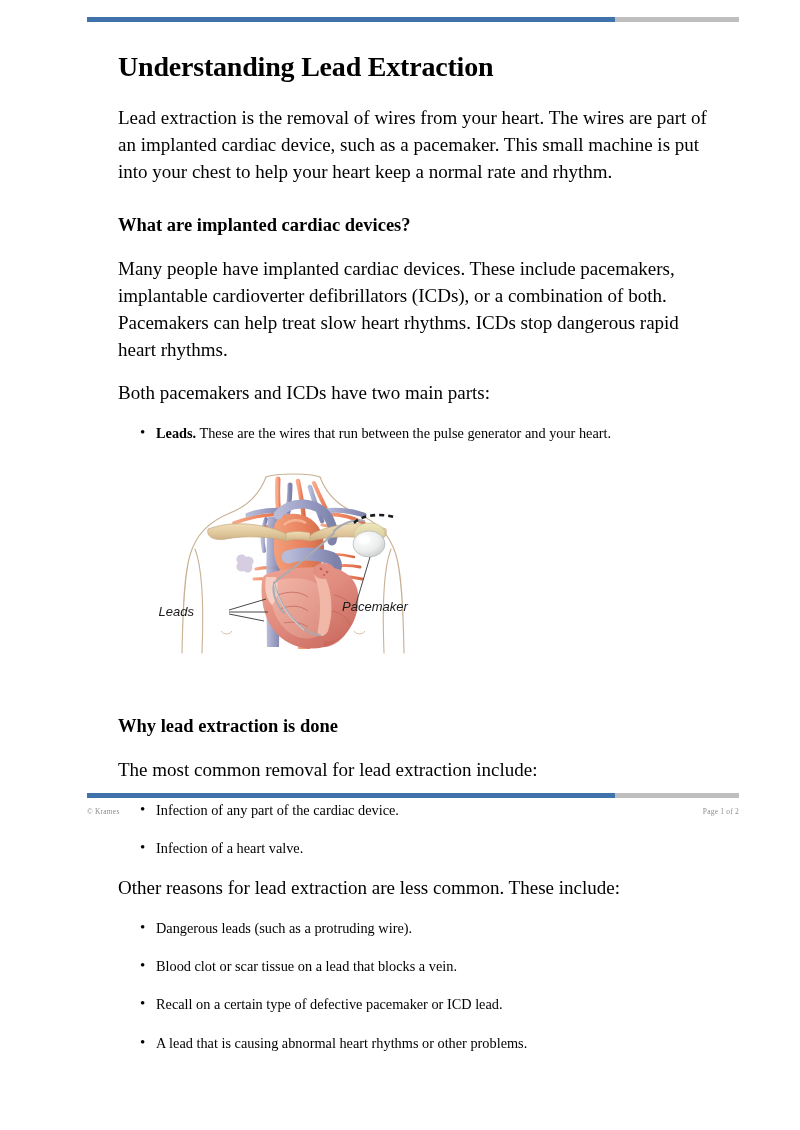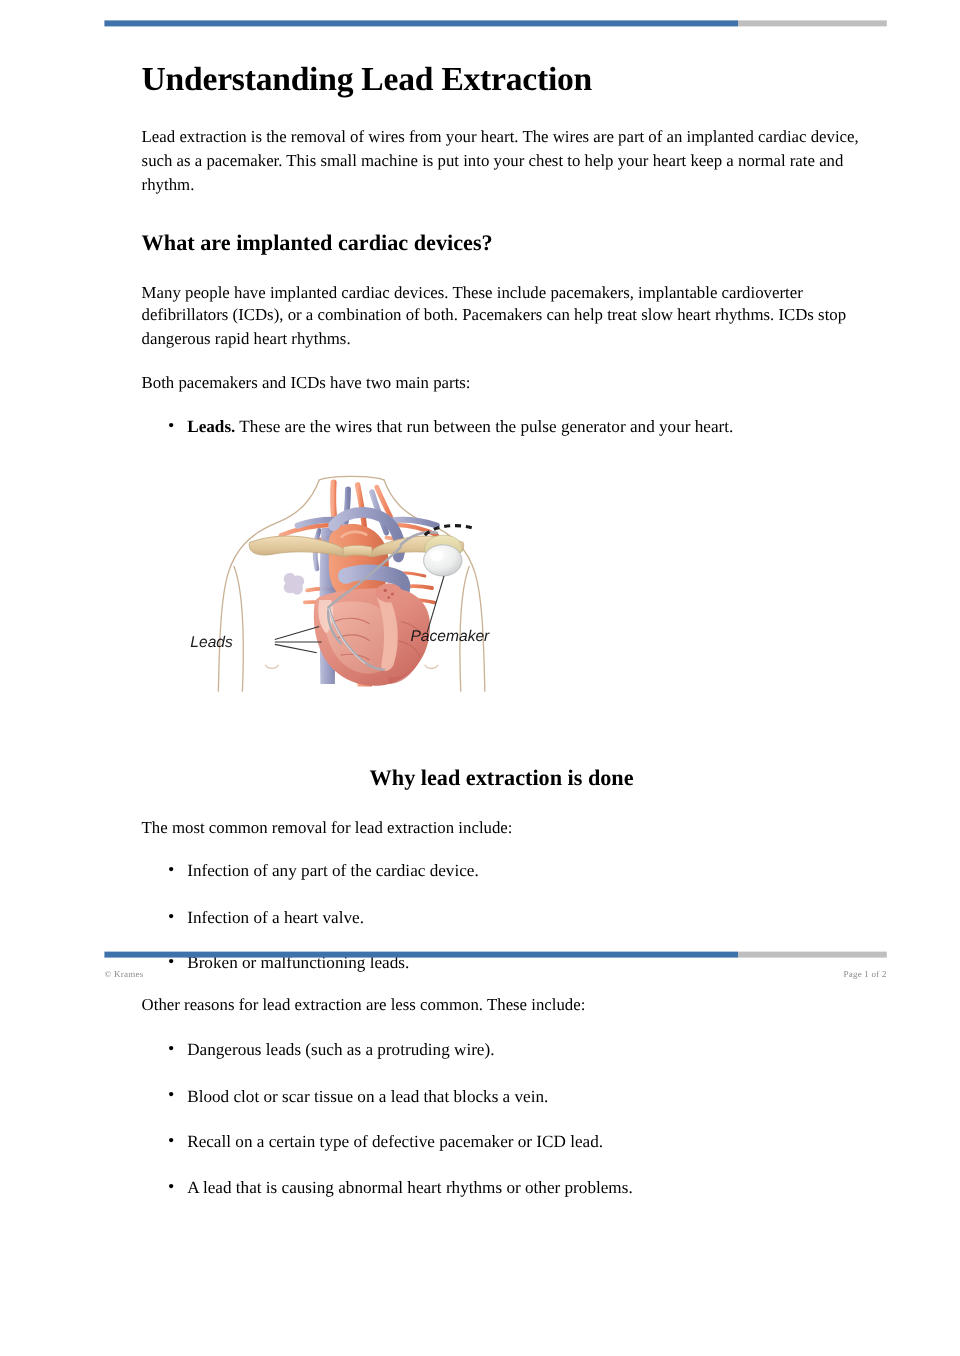--- a/index.html
+++ b/index.html
@@ -75,24 +75,24 @@
     margin: 0 0 22px 0;
     letter-spacing: -0.2px;
   }
 
   h2.section-head {
     font-size: 18.5px;
     font-weight: bold;
     line-height: 1.2;
     margin: 28px 0 20px 0;
   }
-  h2.section-head.spaced-top { margin-top: 44px; text-align: center; }
+  h2.section-head.spaced-top { margin-top: 44px; }
 
   p.body-text {
-    font-size: 14px;
+    font-size: 19px;
     line-height: 1.42;
     margin: 0 0 16px 0;
     text-align: left;
   }
 
   ul.bullets {
     margin: 0 0 16px 0;
     padding: 0 0 0 38px;
     list-style: none;
   }
@@ -315,21 +315,20 @@
       </svg>
     </div>
 
     <h2 class="section-head spaced-top">Why lead extraction is done</h2>
 
     <p class="body-text">The most common removal for lead extraction include:</p>
 
     <ul class="bullets tight">
       <li>Infection of any part of the cardiac device.</li>
       <li>Infection of a heart valve.</li>
-      <li>Broken or malfunctioning leads.</li>
     </ul>
 
     <p class="body-text">Other reasons for lead extraction are less common. These include:</p>
 
     <ul class="bullets tight">
       <li>Dangerous leads (such as a protruding wire).</li>
       <li>Blood clot or scar tissue on a lead that blocks a vein.</li>
       <li>Recall on a certain type of defective pacemaker or ICD lead.</li>
       <li>A lead that is causing abnormal heart rhythms or other problems.</li>
     </ul>

